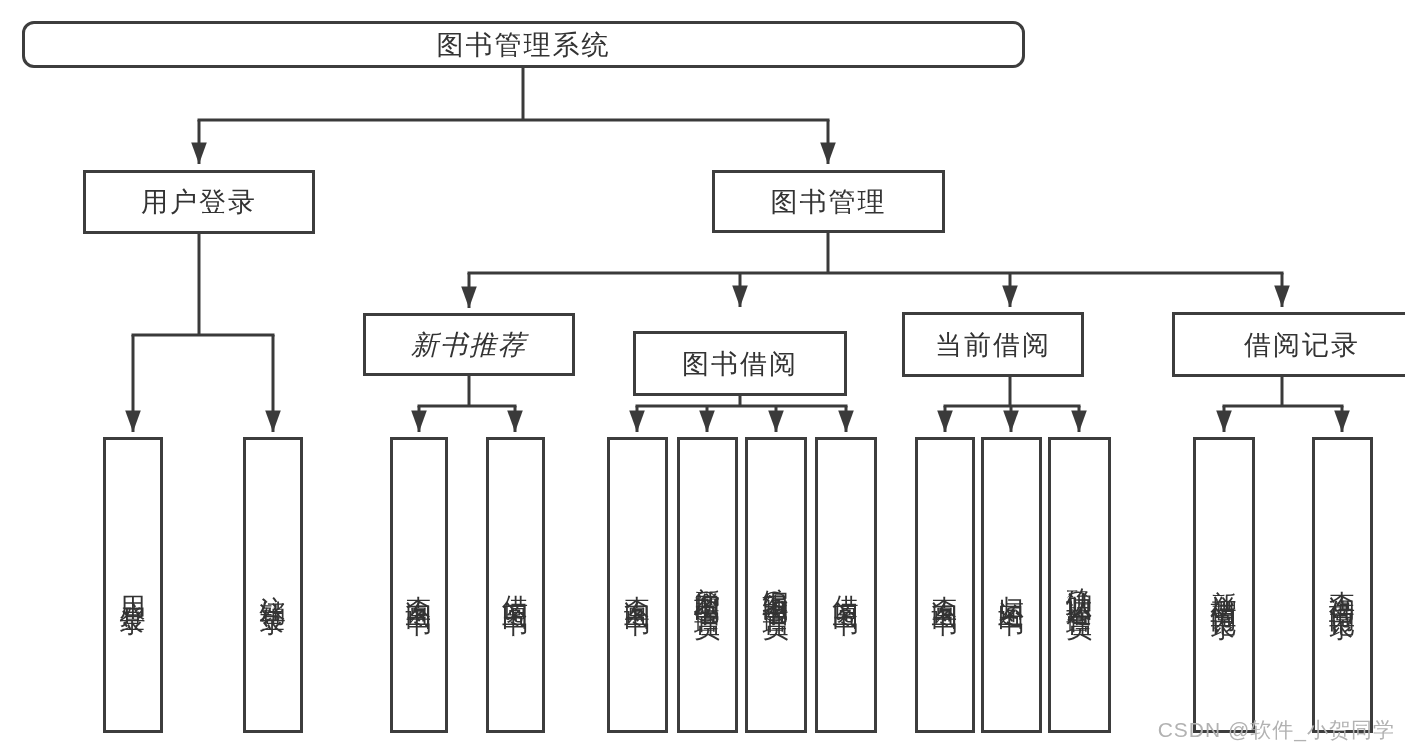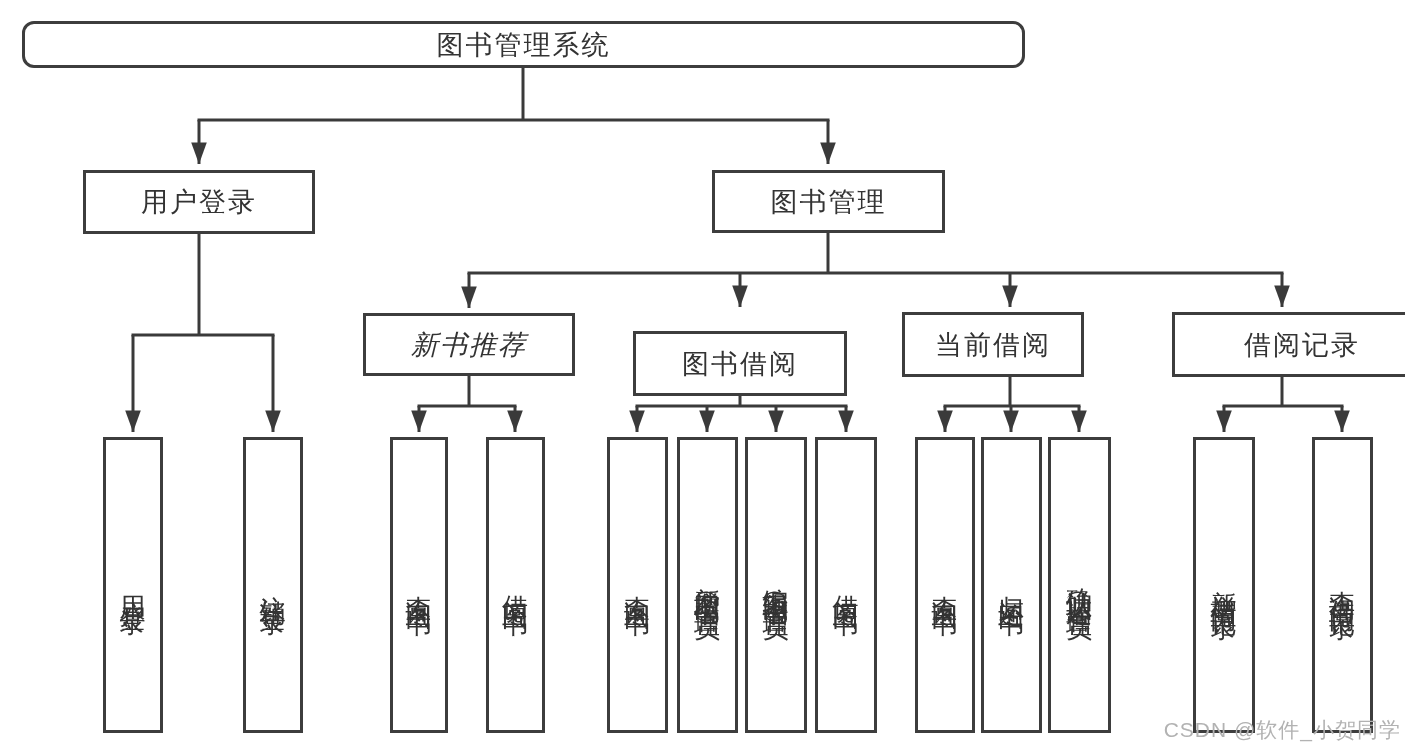--- a/index.html
+++ b/index.html
@@ -48,21 +48,21 @@
     justify-content: center;
     writing-mode: vertical-rl;
     text-orientation: mixed;
     font-size: 26px;
     letter-spacing: 5px;
     color: #333333;
     line-height: 1;
   }
   .watermark {
     position: absolute;
-    right: 4px;
+    right: 10px;
     bottom: 3px;
     font-size: 21px;
     color: #b2b2b2;
     letter-spacing: 1px;
     z-index: 5;
     white-space: nowrap;
   }
 </style>
 </head>
 <body>

